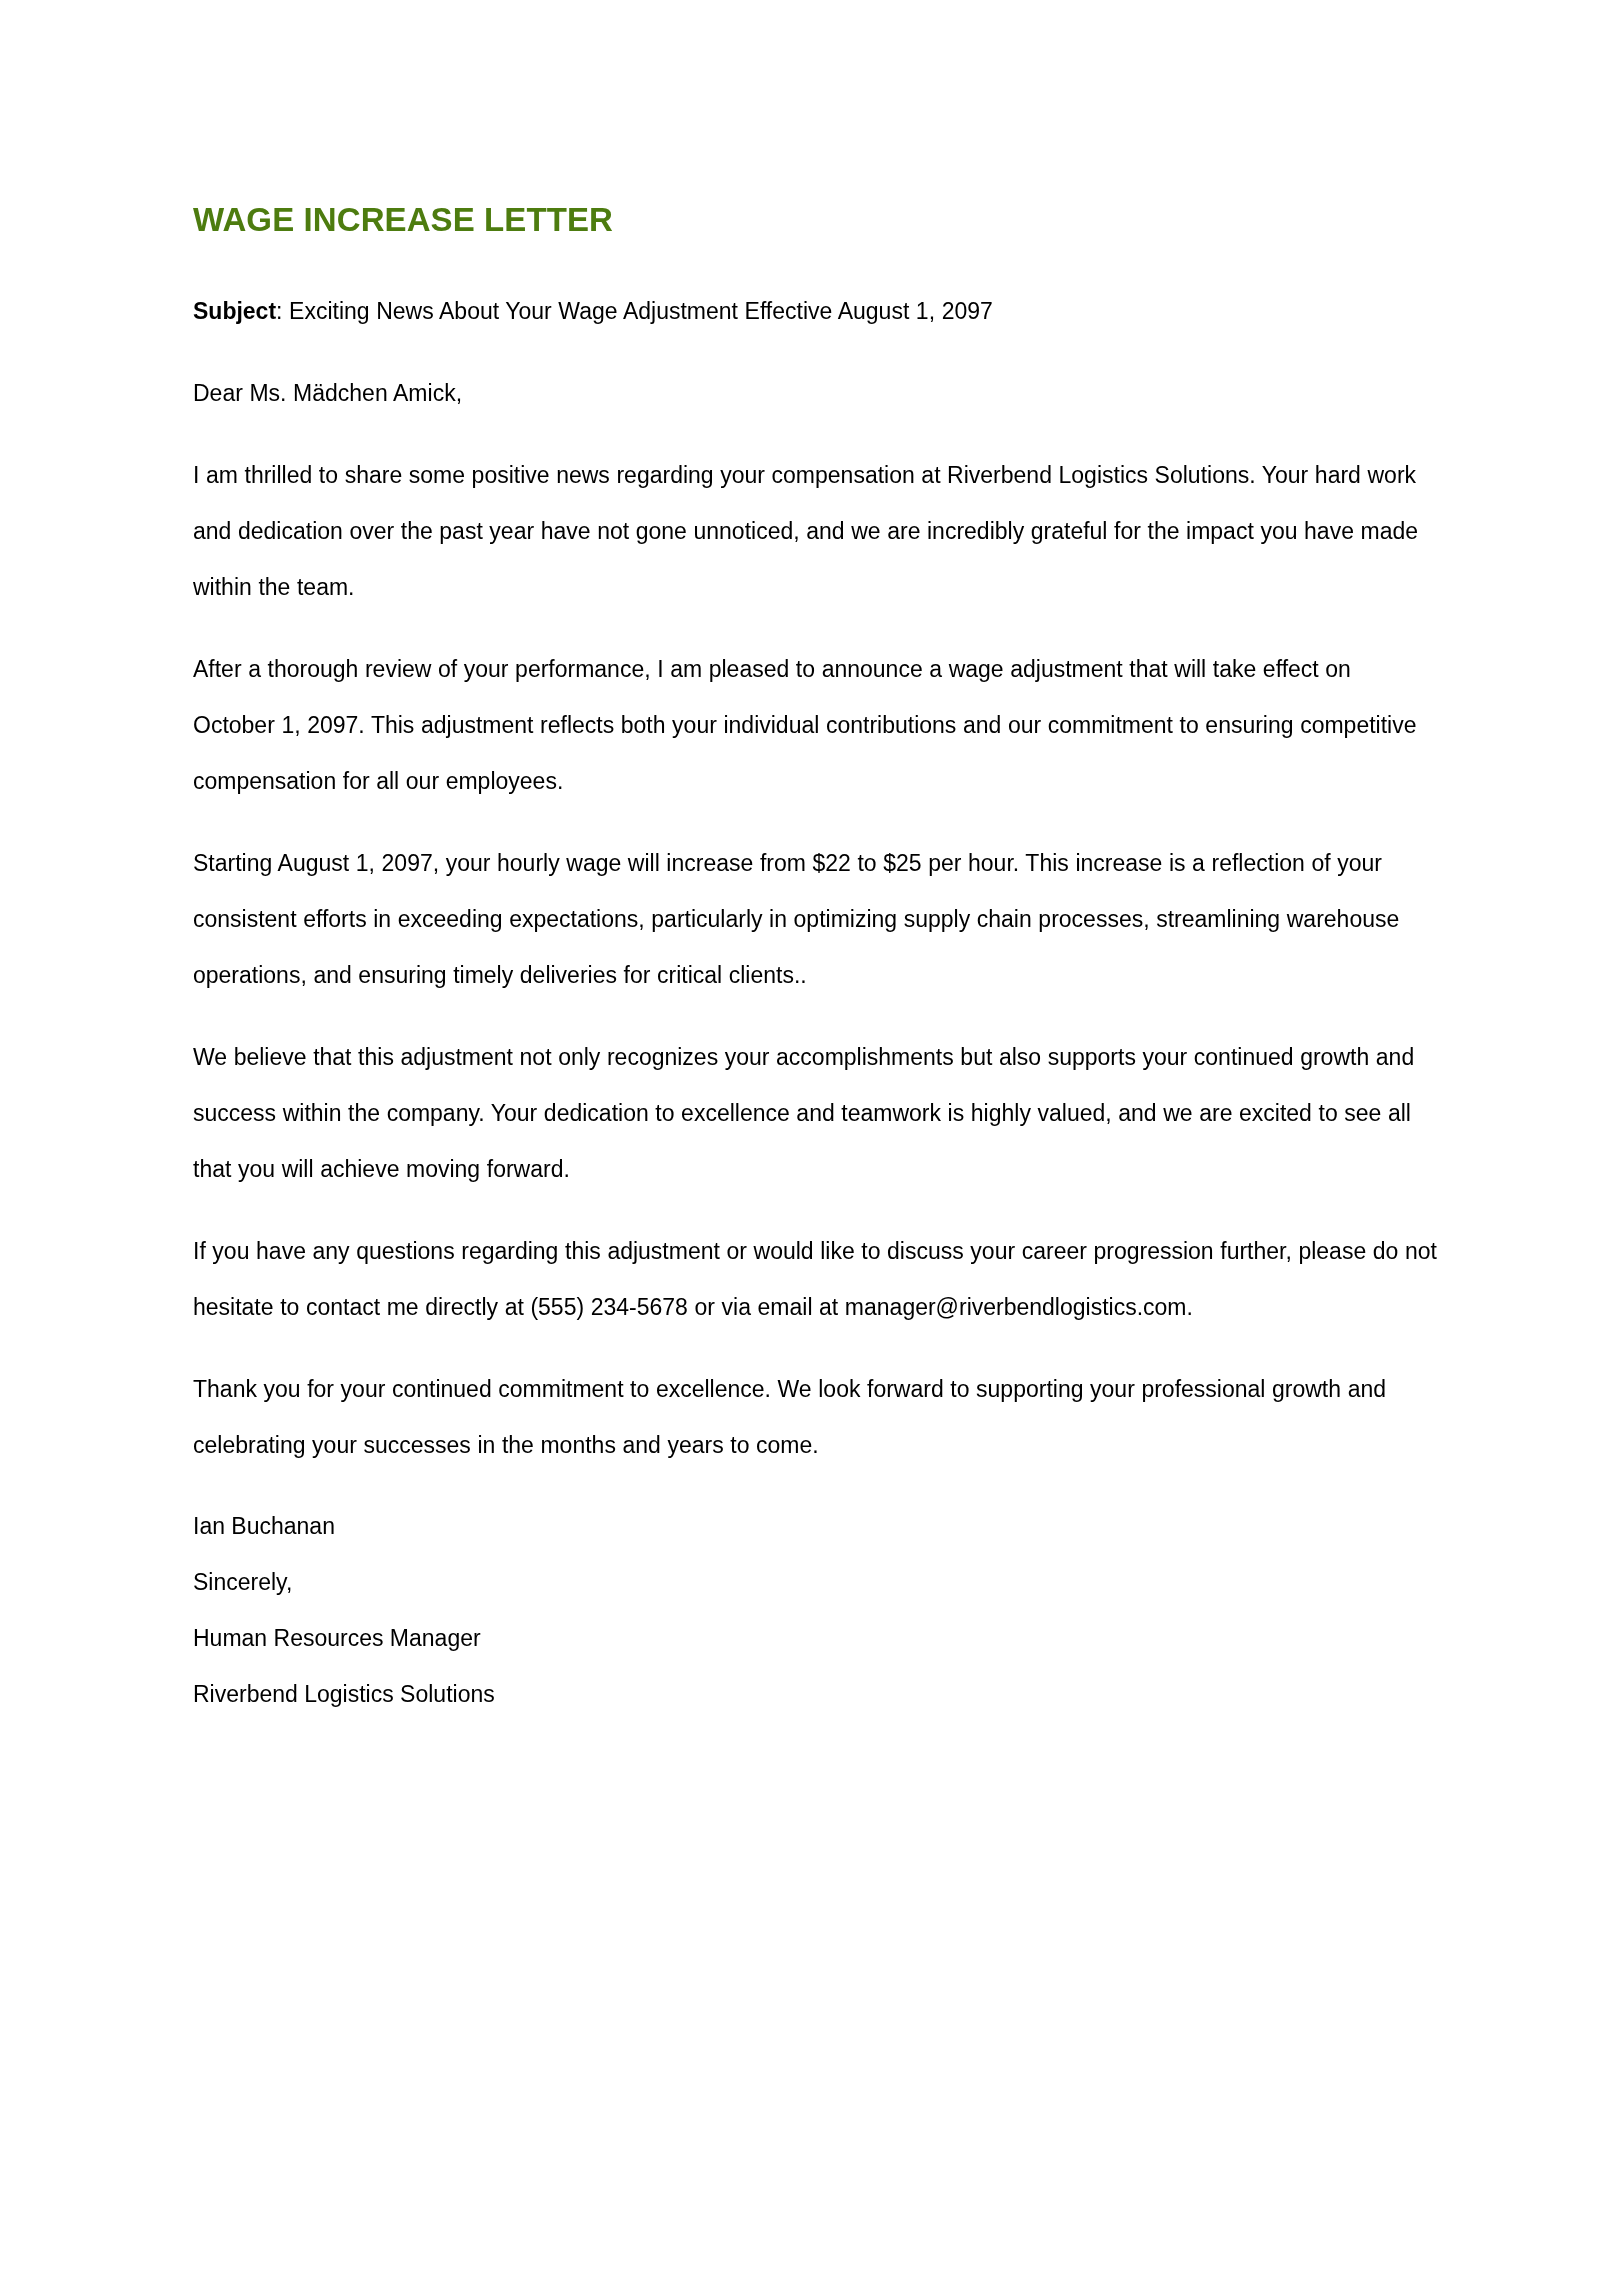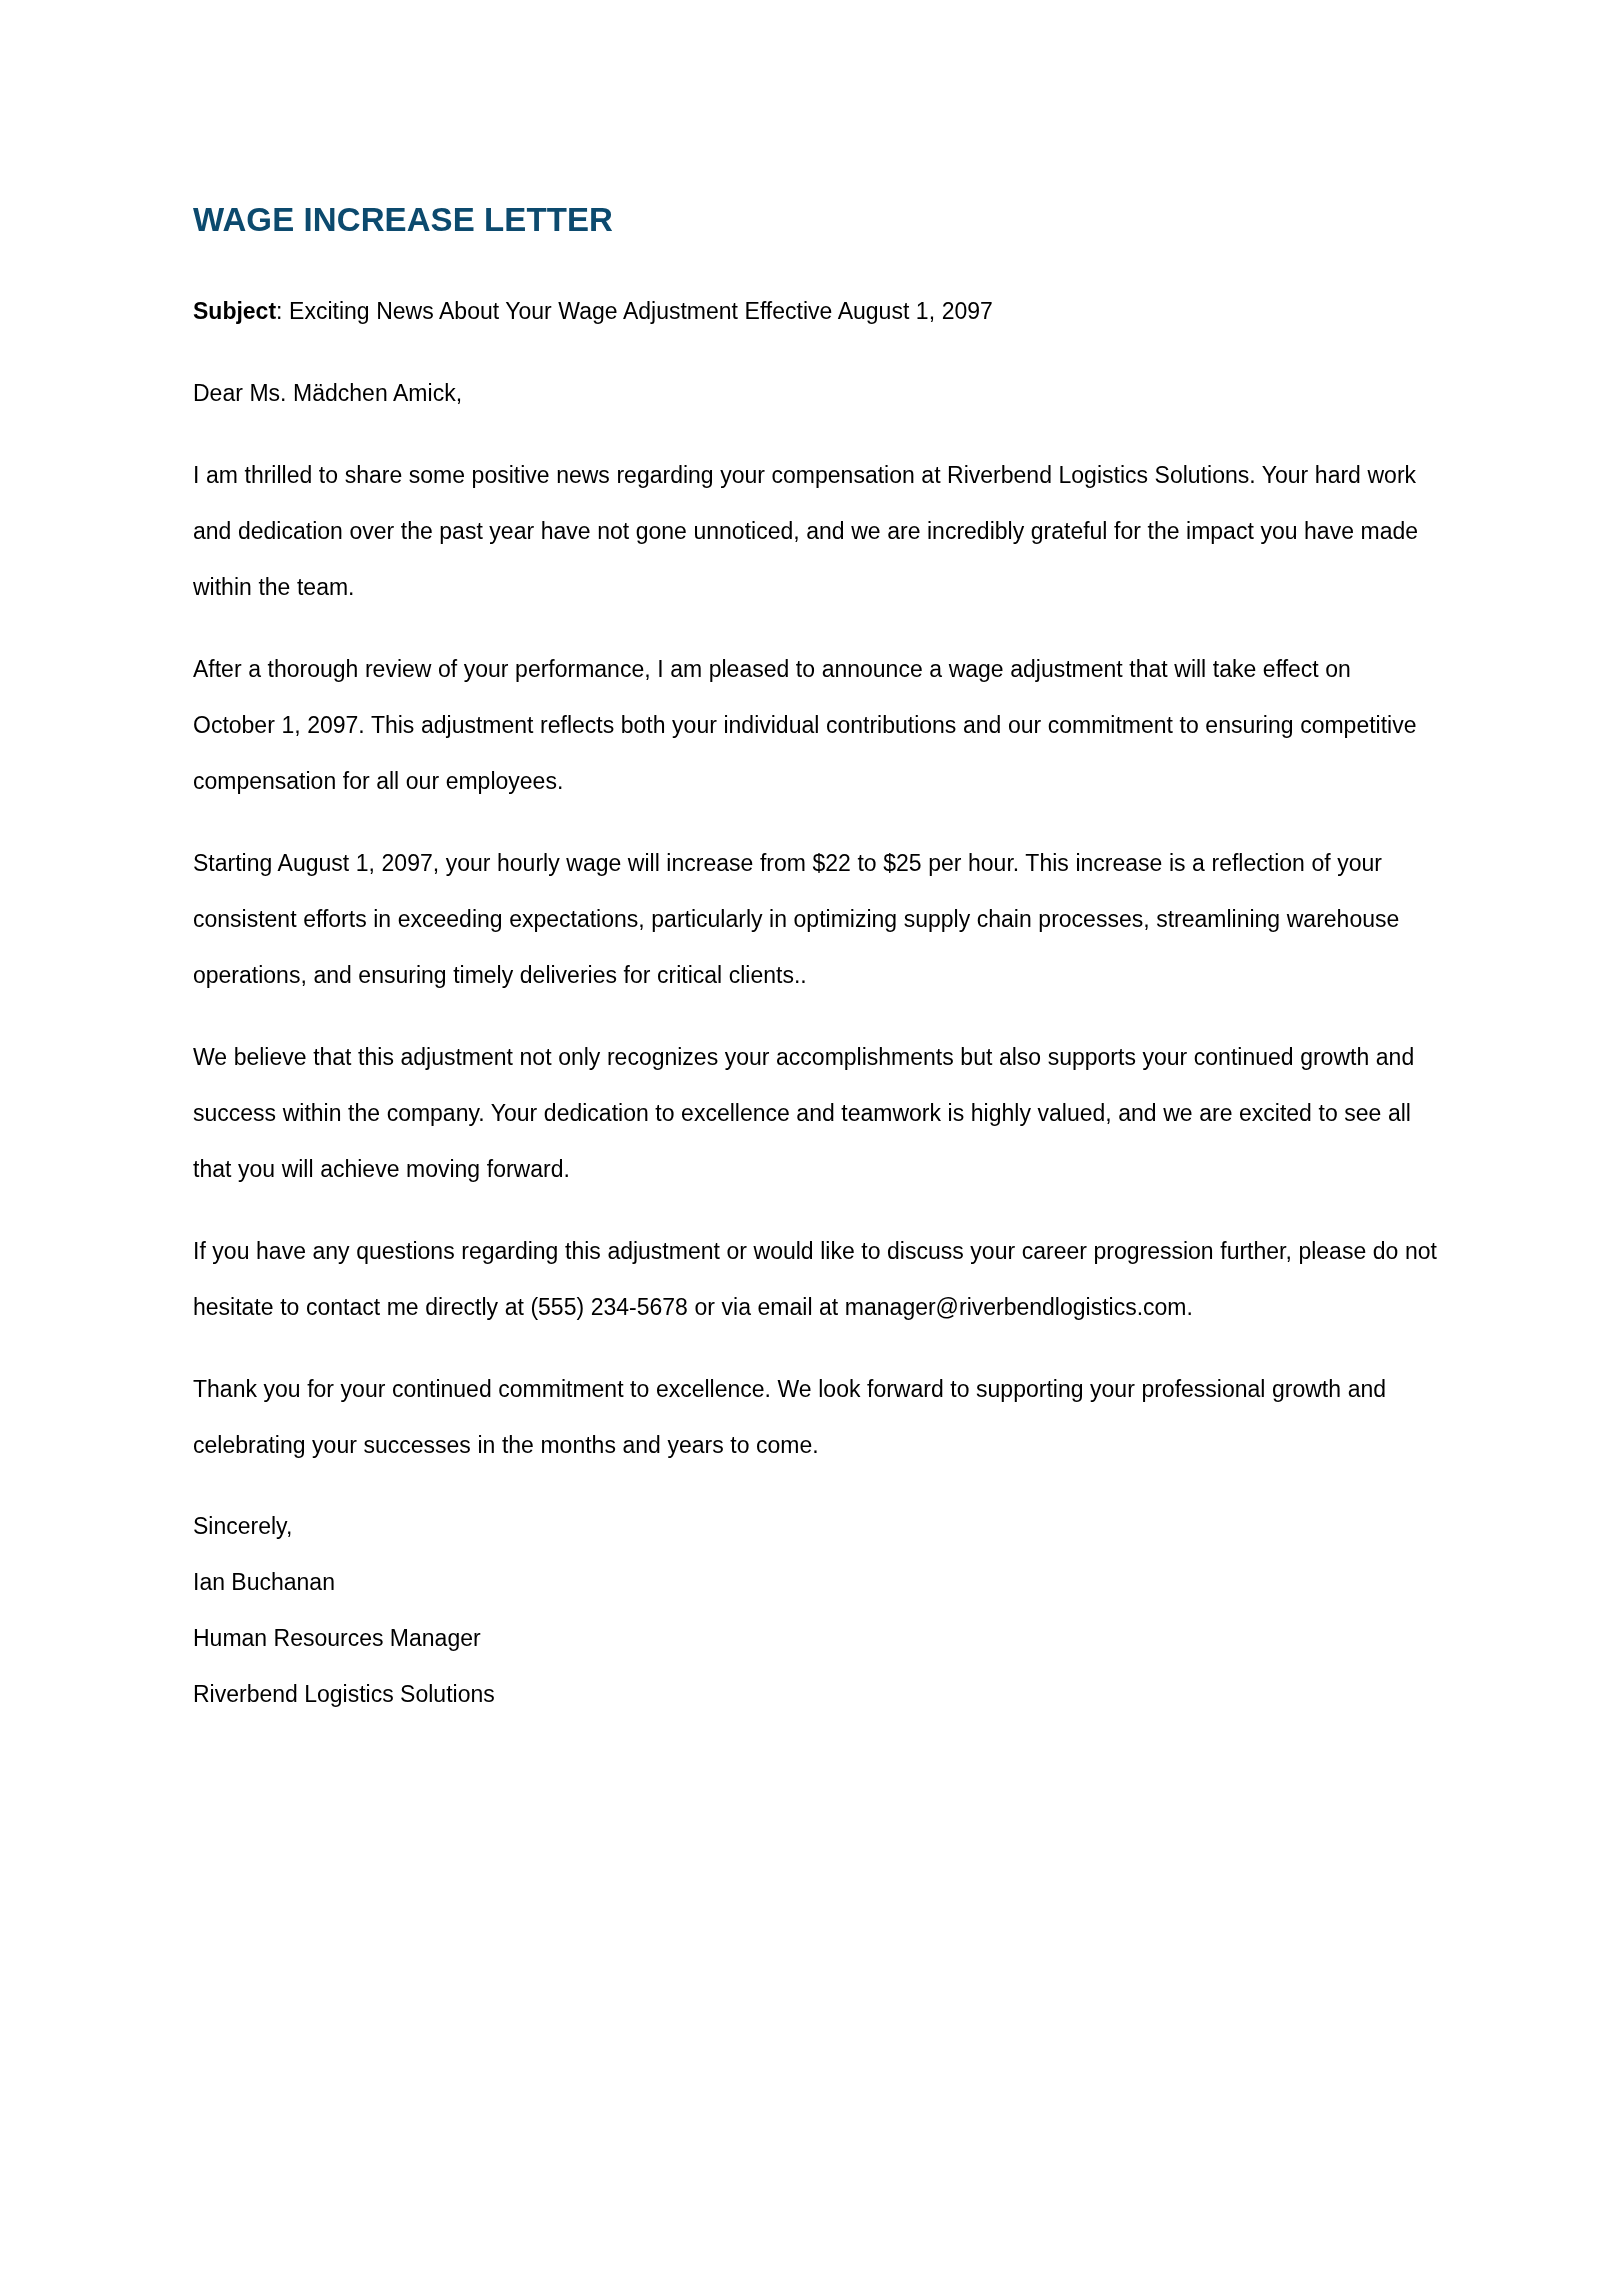--- a/index.html
+++ b/index.html
@@ -32,21 +32,21 @@
   }
 
   
   .doc-title {
     font-size: 33px;
     font-weight: bold;
     letter-spacing: 0.1px;
     line-height: 1.05;
     margin: 0;
     padding-top: 203px;
-    color: #0c4a6e;
+    color: #4d7c0f;
     white-space: nowrap;
   }
 
   
   .block {
     font-size: 23px;
     line-height: 56px;
     color: #000;
     margin: 0;
     text-align: left;
@@ -101,21 +101,21 @@
 
     <p class="block para">Starting August 1, 2097, your hourly wage will increase from $22 to $25 per hour. This increase is a reflection of your consistent efforts in exceeding expectations, particularly in optimizing supply chain processes, streamlining warehouse operations, and ensuring timely deliveries for critical clients..</p>
 
     <p class="block para">We believe that this adjustment not only recognizes your accomplishments but also supports your continued growth and success within the company. Your dedication to excellence and teamwork is highly valued, and we are excited to see all that you will achieve moving forward.</p>
 
     <p class="block para">If you have any questions regarding this adjustment or would like to discuss your career progression further, please do not hesitate to contact me directly at (555) 234-5678 or via email at manager@riverbendlogistics.com.</p>
 
     <p class="block para">Thank you for your continued commitment to excellence. We look forward to supporting your professional growth and celebrating your successes in the months and years to come.</p>
 
     <div class="sign-off">
+      <p class="sign-line">Ian Buchanan</p>
       <p class="sign-line">Sincerely,</p>
-      <p class="sign-line">Ian Buchanan</p>
       <p class="sign-line">Human Resources Manager</p>
       <p class="sign-line">Riverbend Logistics Solutions</p>
     </div>
 
   </div>
 </div>
 
 
 </body></html>

